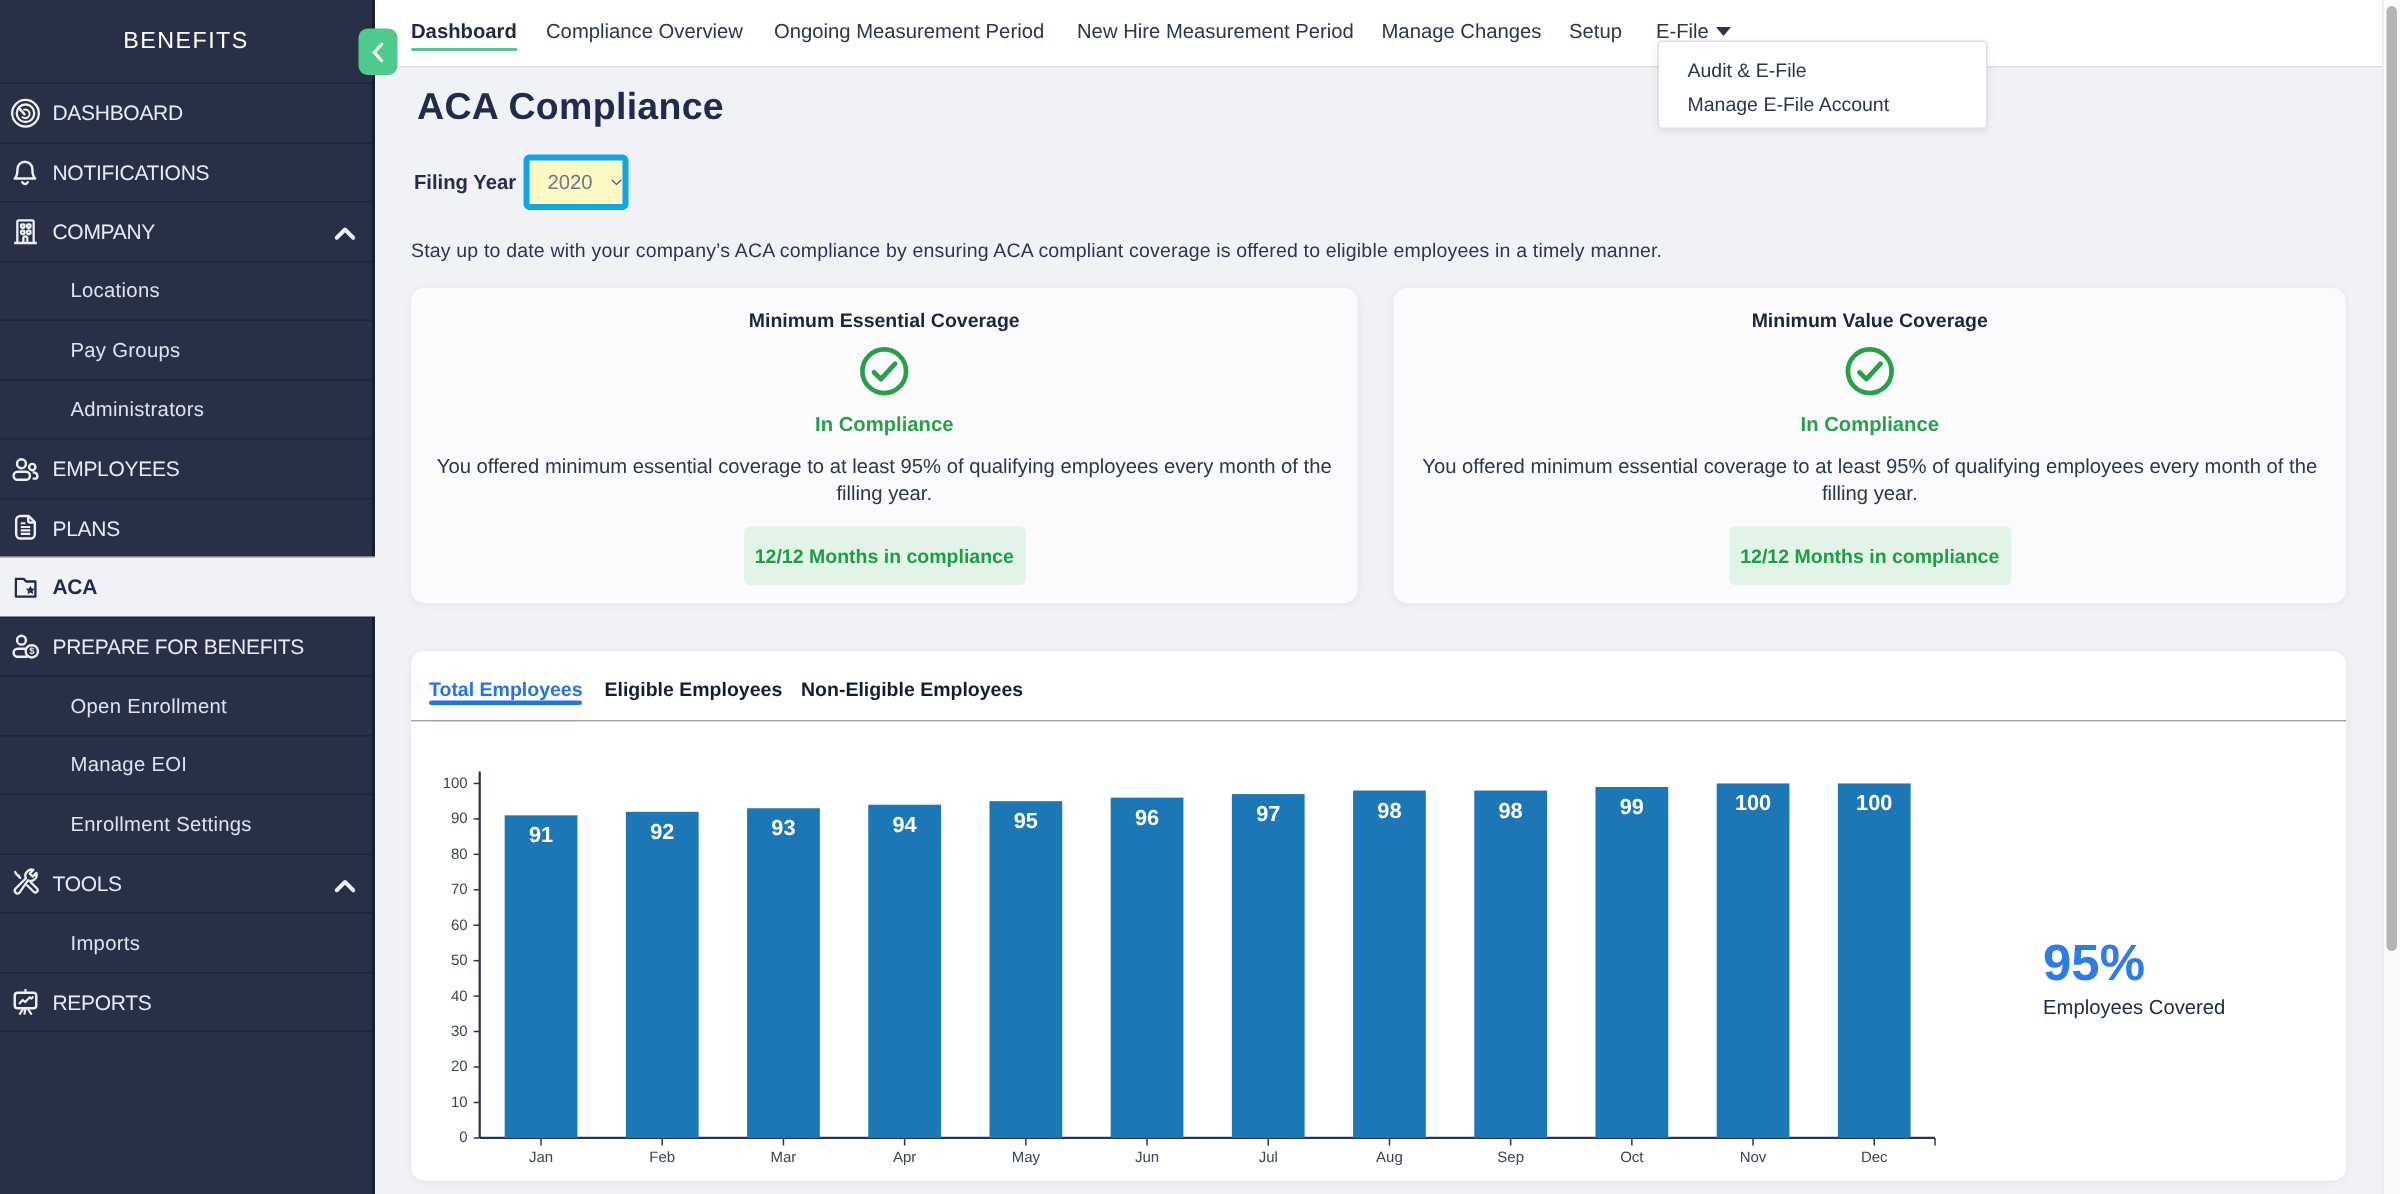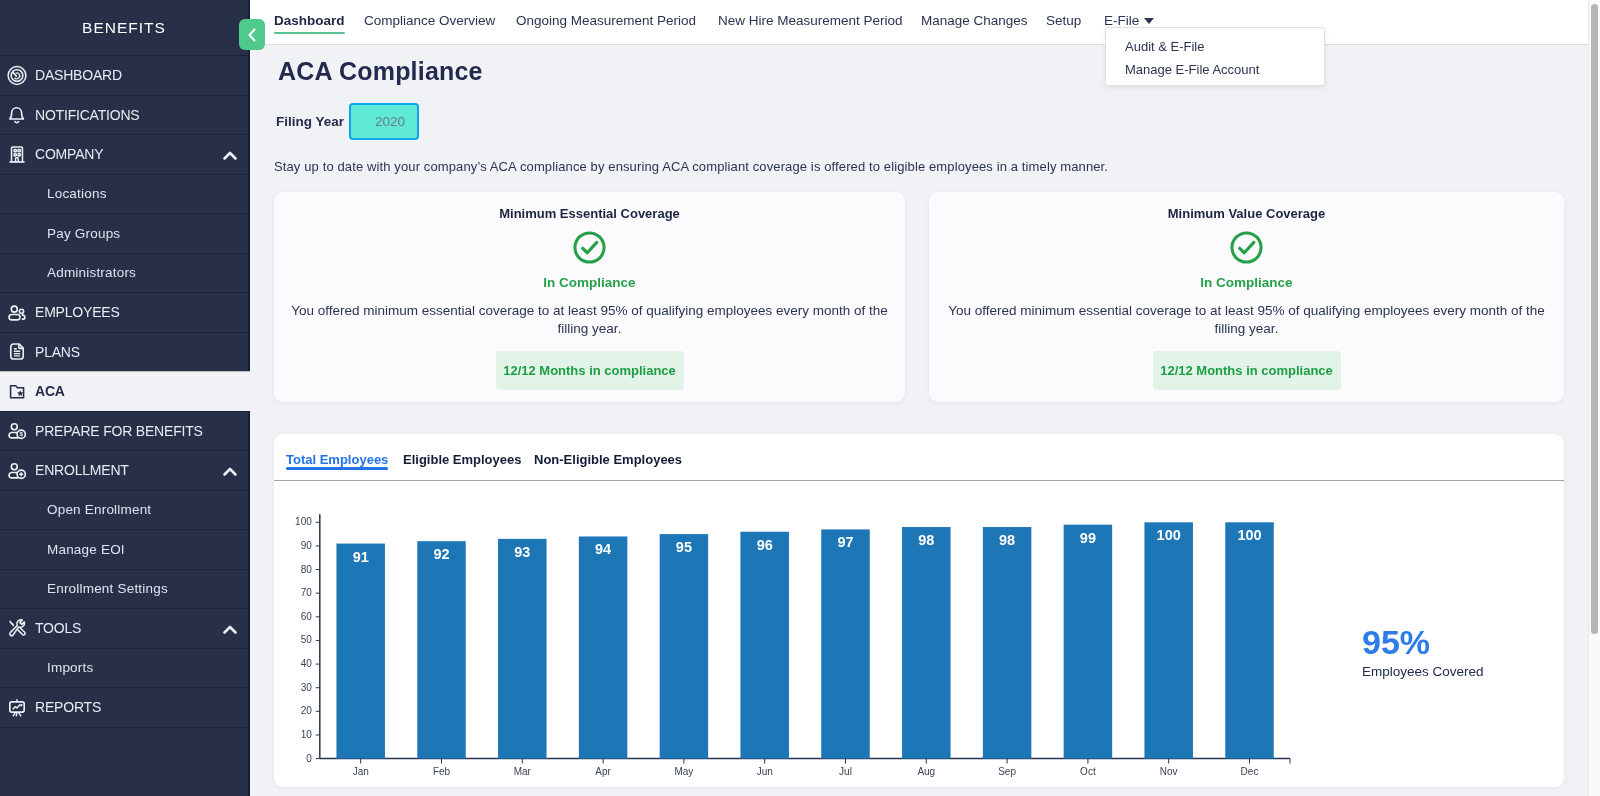--- a/index.html
+++ b/index.html
@@ -18,21 +18,21 @@
 .tn-item { position:absolute; top:13px; font-size:13.5px; color:#2b3552; white-space:nowrap; }
 .tn-item.active { font-weight:bold; color:#1f2849; }
 .tn-item.active:after { content:""; position:absolute; left:0; right:0; top:18.5px; height:2.5px; background:#56c596; border-radius:2px; }
 .caret { display:inline-block; width:0; height:0; border-left:5px solid transparent; border-right:5px solid transparent; border-top:6px solid #2b3552; margin-left:5px; margin-bottom:1px; vertical-align:middle; }
 .dropdown { position:absolute; left:1105px; top:27px; width:220px; height:59px; background:#ffffff; border:1px solid #e0e0e0; border-radius:3px; box-shadow:0 2px 6px rgba(0,0,0,0.08); z-index:10; padding-top:7px; }
 .dropdown div { height:23px; line-height:23px; padding-left:19px; font-size:13px; color:#2b3552; }
 
 .content { position:absolute; left:250px; top:45px; width:1338px; height:751px; background:#f1f2f5; }
 h1 { position:absolute; left:28px; top:12px; font-size:25px; color:#222b4e; letter-spacing:0.2px; }
 .filing-label { position:absolute; left:26px; top:69px; font-weight:bold; font-size:13.5px; color:#232c4e; }
-.select { position:absolute; left:99px; top:58px; width:70px; height:37px; background:#5eead4; border:2px solid #0ea5e9; border-radius:4px; color:#6f7788; font-size:13.5px; display:flex; align-items:center; padding-left:24px; }
+.select { position:absolute; left:99px; top:58px; width:70px; height:37px; background:#fef9c3; border:4px solid #0ea5e9; border-radius:4px; color:#6f7788; font-size:13.5px; display:flex; align-items:center; padding-left:12px; }
 .desc { position:absolute; left:24px; top:114px; font-size:13px; color:#2b3552; letter-spacing:0.12px; }
 
 .card { position:absolute; top:147px; width:631px; height:210px; background:#fbfbfd; border-radius:9px; box-shadow:0 1px 5px rgba(40,50,80,0.07); text-align:center; }
 .card.c1 { left:24px; } .card.c2 { left:679px; width:635px; }
 .card h3 { font-size:13px; color:#1c2442; padding-top:14px; }
 .card .circ { margin:10px auto 0 auto; width:33px; height:33px; display:block; }
 .card .inc { color:#28a04a; font-weight:bold; font-size:13.5px; margin-top:11px; }
 .card .body { font-size:13.5px; color:#2b3552; line-height:18px; margin-top:12px; }
 .card .btn { display:inline-block; margin-top:13px; background:#e2f3e7; color:#1d9e45; font-weight:bold; font-size:13px; border-radius:4px; width:188px; height:39px; line-height:39px; }
 
@@ -132,34 +132,20 @@
       <div class="sb-item">
         <span class="ic">
           <svg width="23" height="23" viewBox="0 0 23 23" fill="none" stroke="#eef0f7" stroke-width="1.7">
             <circle cx="8.7" cy="7.6" r="3.1"></circle>
             <path d="M12.3 13.6 H6 a2.8 2.8 0 0 0-2.8 2.8 c0 1.6 1.2 2.8 2.8 2.8 h7"></path>
             <circle cx="15.9" cy="15.4" r="4.3"></circle>
             <text x="15.9" y="17.6" font-size="6.5" fill="#eef0f7" stroke="none" text-anchor="middle" font-family="Liberation Sans" font-weight="bold">$</text>
           </svg>
         </span>
         <span>PREPARE FOR BENEFITS</span>
-      </div>
-      <div class="sb-item">
-        <span class="ic">
-          <svg width="23" height="23" viewBox="0 0 23 23" fill="none" stroke="#eef0f7" stroke-width="1.7">
-            <circle cx="8.7" cy="7.6" r="3.1"></circle>
-            <path d="M12.3 13.6 H6 a2.8 2.8 0 0 0-2.8 2.8 c0 1.6 1.2 2.8 2.8 2.8 h7"></path>
-            <circle cx="15.9" cy="15.4" r="4.3"></circle>
-            <path d="M15.9 13.3 v4.2 M13.8 15.4 h4.2" stroke-width="1.5"></path>
-          </svg>
-        </span>
-        <span>ENROLLMENT</span>
-        <svg class="chev" width="16" height="13" viewBox="0 0 16 13" fill="none" stroke="#eef0f7" stroke-width="2.6" stroke-linecap="round" stroke-linejoin="round">
-          <path d="M2.5 9.5 L8 4 L13.5 9.5"></path>
-        </svg>
       </div>
       <div class="sb-item sb-sub">
         <span>Open Enrollment</span>
       </div>
       <div class="sb-item sb-sub">
         <span>Manage EOI</span>
       </div>
       <div class="sb-item sb-sub">
         <span>Enrollment Settings</span>
       </div>

